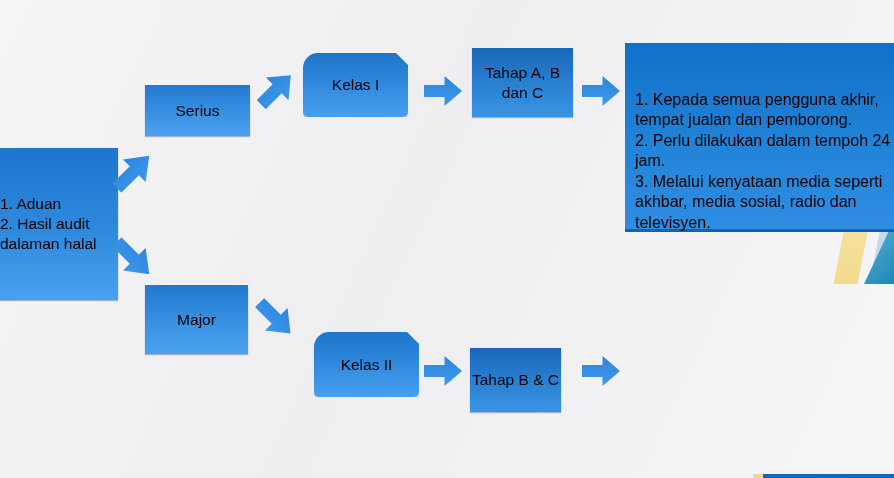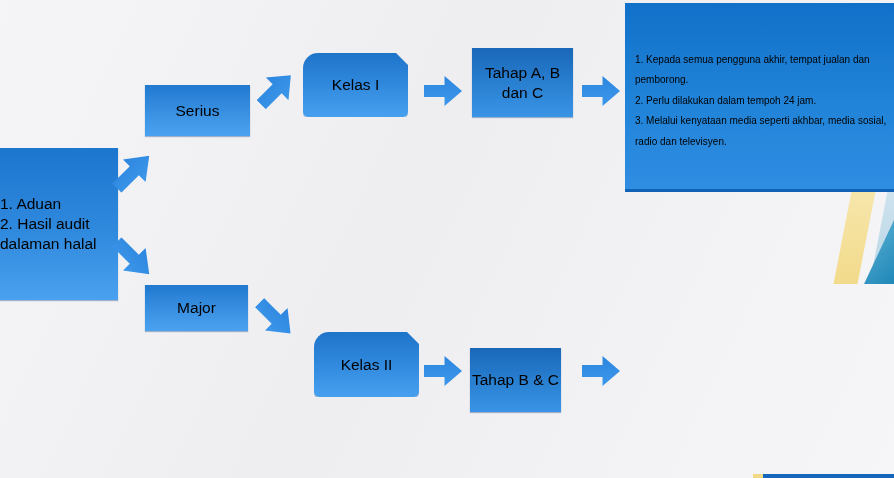--- a/index.html
+++ b/index.html
@@ -31,22 +31,23 @@
     background:linear-gradient(180deg,#1e74c8 0%,#2f87dc 45%,#47a0ef 100%);
   }
   .box.tahap{
     background:linear-gradient(180deg,#1a67b8 0%,#2a81d2 55%,#3a94e6 100%);
   }
   .panel{
     position:absolute;
     background:linear-gradient(180deg,#1170c9 0%,#2184d8 55%,#2f8de2 100%);
     border-bottom:3px solid #0f62b4;
     box-sizing:border-box;
-    font-size:10px;line-height:20.5px;
+    font-size:16px;line-height:20.5px;
     white-space:pre-line;
+    margin-top:40px;
   }
   .panel .panel-text{display:block;padding:0 2px 0 10px;}
   .arrow{
     position:absolute;
     background:linear-gradient(180deg,#2c86de 0%,#3d97ea 100%);
     clip-path:polygon(0 30%,54% 30%,54% 0,100% 50%,54% 100%,54% 70%,0 70%);
   }
   .arrow.bent-up{transform:rotate(-45deg);}
   .arrow.bent-down{transform:rotate(45deg);}
   .gap-art{position:absolute;left:625px;top:192px;width:269px;height:92px;overflow:hidden;}
@@ -89,20 +90,20 @@
   <div class="box kelas" style="left:303px;top:53px;width:105px;height:64px;">Kelas I</div>
   <div class="arrow" style="left:424px;top:76px;width:38px;height:30px;"></div>
   <div class="box tahap" style="left:472px;top:48px;width:101px;height:69px;padding:0 2px;box-sizing:border-box;">Tahap A, B dan C</div>
   <div class="arrow" style="left:582px;top:76px;width:38px;height:30px;"></div>
   <div class="panel" style="left:625px;top:3px;width:269px;height:189px;padding-top:26px;">
     <span class="panel-text">1. Kepada semua pengguna akhir, tempat jualan dan pemborong.
 2. Perlu dilakukan dalam tempoh 24 jam.
 3. Melalui kenyataan media seperti akhbar, media sosial, radio dan televisyen.</span>
   </div>
 
-  <div class="box" style="left:145px;top:285px;width:103px;height:46px;">Major</div>
+  <div class="box" style="left:145px;top:285px;width:103px;height:69px;">Major</div>
   <div class="arrow bent-down" style="left:253px;top:302px;width:44px;height:32px;"></div>
   <div class="box kelas" style="left:302px;top:332px;width:105px;height:65px;margin-left:12px;">Kelas II</div>
   <div class="arrow" style="left:424px;top:356px;width:38px;height:30px;"></div>
   <div class="box tahap" style="left:470px;top:348px;width:91px;height:64px;">Tahap B &amp; C</div>
   <div class="arrow" style="left:582px;top:356px;width:38px;height:30px;"></div>
 
 </div>
 
 </body></html>

